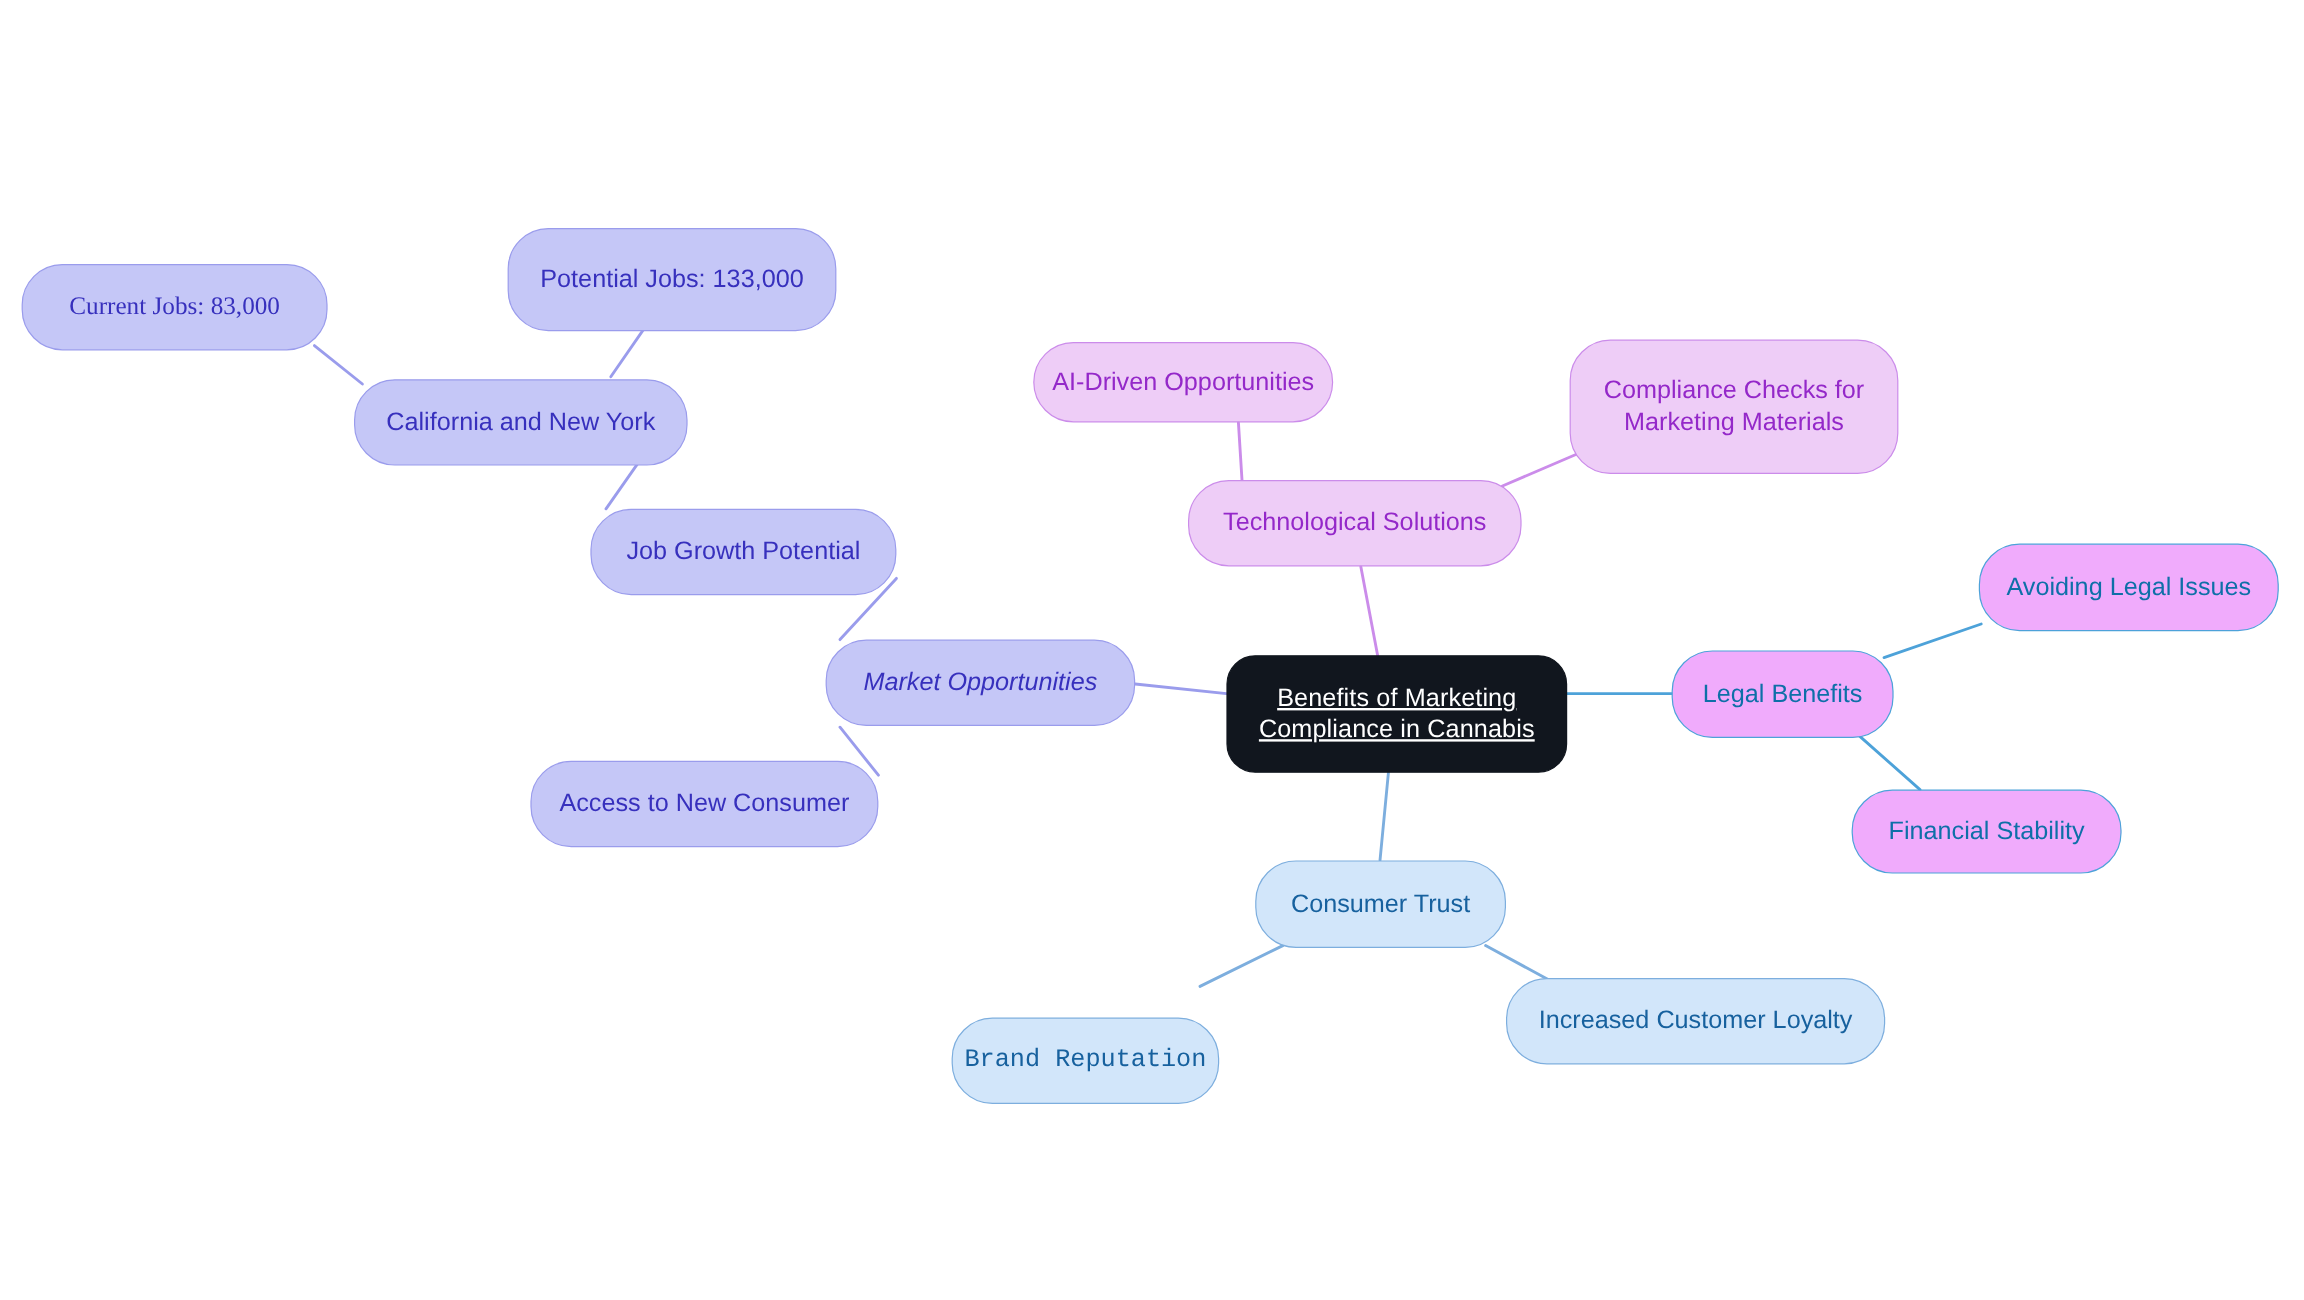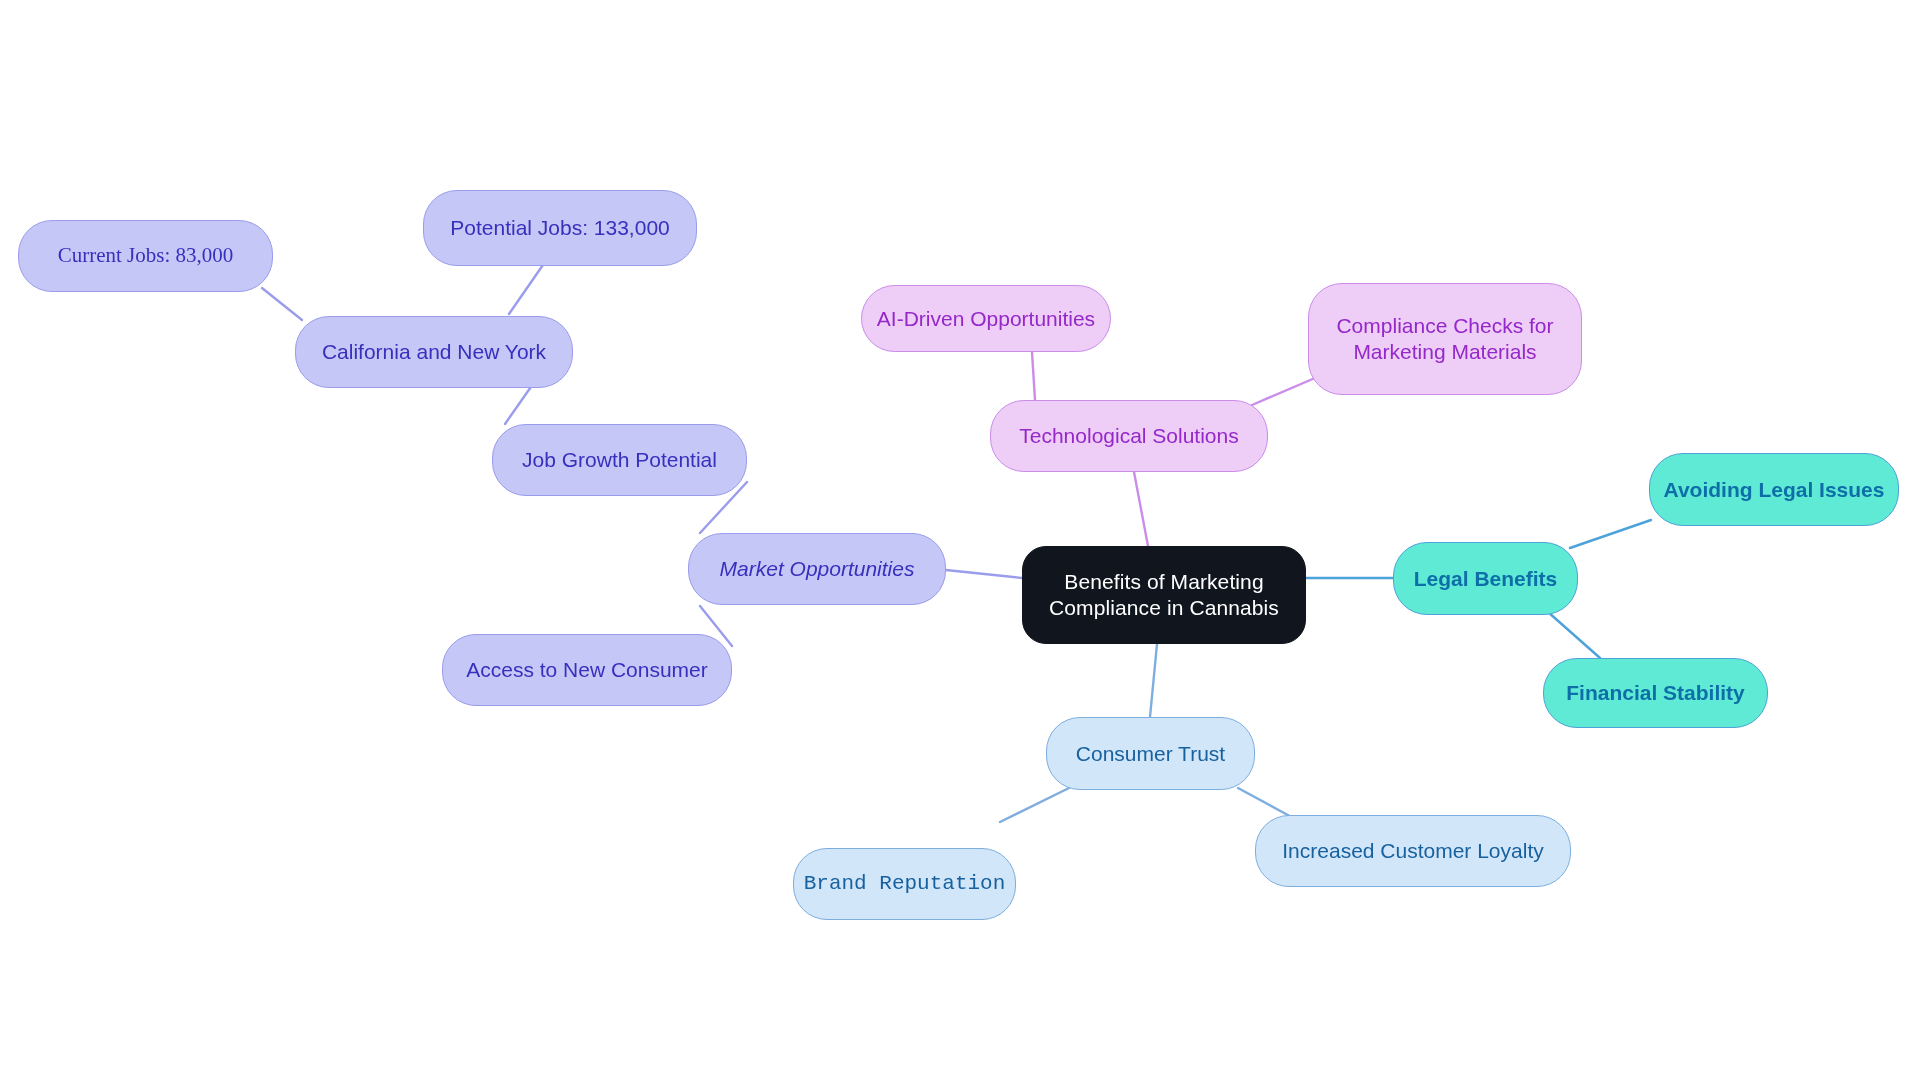--- a/index.html
+++ b/index.html
@@ -36,42 +36,42 @@
     white-space: pre-line;
     user-select: none;
   }
   .node-root {
     background: #11161e;
     border-color: #11161e;
     color: #ffffff;
     border-radius: 24px;
     font-size: 21px;
     letter-spacing: 0.1px;
+    text-decoration: underline;
   }
   .node-lavender {
     background: #c5c7f7;
     border-color: #9a9cec;
     color: #3730bd;
     border-radius: 34px;
     font-size: 21px;
   }
   .node-violet {
     background: #eecdf7;
     border-color: #cb8cea;
     color: #9428c9;
     border-radius: 34px;
     font-size: 21px;
   }
   .node-blue-mid {
-    background: #5eead4;
+    background: #f0abfc;
     border-color: #4da2d9;
     color: #0e6fa8;
     border-radius: 34px;
     font-size: 21px;
-    font-weight: bold;
   }
   .node-blue-pale {
     background: #d2e6fa;
     border-color: #7daede;
     color: #17619e;
     border-radius: 34px;
     font-size: 21px;
   }
 </style>
 </head>
@@ -96,21 +96,21 @@
       <line x1="1238" y1="788" x2="1297" y2="820" stroke="#7daede" stroke-width="2.4" stroke-linecap="round"></line>
     </svg>
   <div id="node-layer">
       <div class="node node-root" style="left: 1022px; top: 546px; width: 284px; height: 98px;">Benefits of Marketing
 Compliance in Cannabis</div>
       <div class="node node-lavender" style="left: 688px; top: 533px; width: 258px; height: 72px; font-style: italic;">Market Opportunities</div>
       <div class="node node-lavender" style="left: 492px; top: 424px; width: 255px; height: 72px;">Job Growth Potential</div>
       <div class="node node-lavender" style="left: 442px; top: 634px; width: 290px; height: 72px;">Access to New Consumer</div>
       <div class="node node-lavender" style="left: 295px; top: 298px; width: 278px; height: 72px; margin-top: 18px;">California and New York</div>
       <div class="node node-lavender" style="left: 18px; top: 220px; width: 255px; height: 72px; font-family: Liberation Serif, serif;">Current Jobs: 83,000</div>
-      <div class="node node-lavender" style="left: 423px; top: 190px; width: 274px; height: 76px;">Potential Jobs: 133,000</div>
+      <div class="node node-lavender" style="left: 423px; top: 190px; width: 274px; height: 86px;">Potential Jobs: 133,000</div>
       <div class="node node-violet" style="left: 990px; top: 400px; width: 278px; height: 72px;">Technological Solutions</div>
       <div class="node node-violet" style="left: 861px; top: 285px; width: 250px; height: 67px;">AI-Driven Opportunities</div>
       <div class="node node-violet" style="left: 1308px; top: 283px; width: 274px; height: 112px;">Compliance Checks for
 Marketing Materials</div>
       <div class="node node-blue-mid" style="left: 1393px; top: 542px; width: 185px; height: 73px;">Legal Benefits</div>
       <div class="node node-blue-mid" style="left: 1649px; top: 453px; width: 250px; height: 73px;">Avoiding Legal Issues</div>
       <div class="node node-blue-mid" style="left: 1543px; top: 658px; width: 225px; height: 70px;">Financial Stability</div>
       <div class="node node-blue-pale" style="left: 1046px; top: 717px; width: 209px; height: 73px;">Consumer Trust</div>
       <div class="node node-blue-pale" style="left: 793px; top: 848px; width: 223px; height: 72px; font-family: Liberation Mono, monospace;">Brand Reputation</div>
       <div class="node node-blue-pale" style="left: 1255px; top: 815px; width: 316px; height: 72px;">Increased Customer Loyalty</div>

